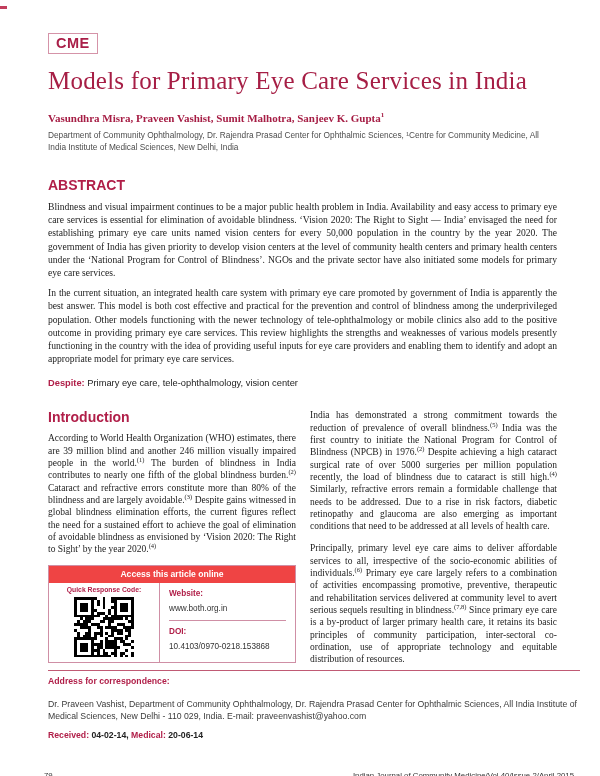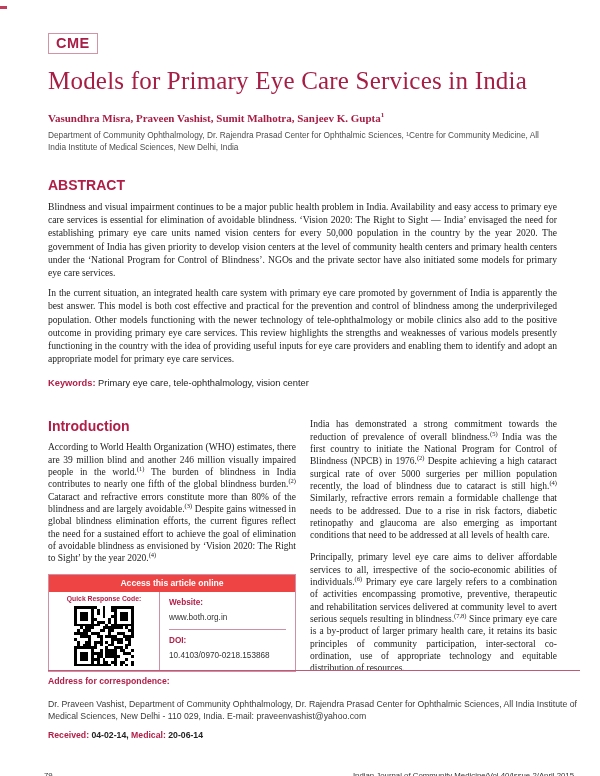--- a/index.html
+++ b/index.html
@@ -29,21 +29,21 @@
   .affiliation { margin-top:5px; font-size:8.3px; line-height:1.45; color:#4d4d4d; }
 
   .abstract-heading { margin-top:24px; font-size:14px; font-weight:bold; color:#b01e48; }
   .abstract-para {
     font-family:"Liberation Serif", serif; font-size:9.6px; line-height:13.2px;
     text-align:justify; color:#1c1c1c; margin:7px 0 0 0;
   }
   .keywords { margin-top:13px; font-size:9.3px; color:#1c1c1c; }
   .keywords .kw-label { color:#b01e48; font-weight:bold; }
 
-  .columns { display:flex; gap:14px; margin-top:30px; }
+  .columns { display:flex; gap:14px; margin-top:21px; }
   .col-left { width:248px; }
   .col-right { width:247px; }
   .section-heading { font-size:14px; font-weight:bold; color:#b01e48; margin:0 0 7px 0; }
   .body-text {
     font-family:"Liberation Serif", serif; font-size:9.5px; line-height:12.3px;
     text-align:justify; color:#1c1c1c; margin:0 0 10px 0;
   }
   sup { font-size:6.5px; line-height:0; }
 
   .access-box { border:1px solid #cf8fa5; margin-top:6px; }
@@ -94,21 +94,21 @@
 
   <div class="authors"><span>Vasundhra Misra, Praveen Vashist, Sumit Malhotra, Sanjeev K. Gupta</span><sup>1</sup></div>
 
   <div class="affiliation">Department of Community Ophthalmology, Dr. Rajendra Prasad Center for Ophthalmic Sciences, ¹Centre for Community Medicine, All India Institute of Medical Sciences, New Delhi, India</div>
 
   <div class="abstract-heading">ABSTRACT</div>
 
   <p class="abstract-para">Blindness and visual impairment continues to be a major public health problem in India. Availability and easy access to primary eye care services is essential for elimination of avoidable blindness. ‘Vision 2020: The Right to Sight — India’ envisaged the need for establishing primary eye care units named vision centers for every 50,000 population in the country by the year 2020. The government of India has given priority to develop vision centers at the level of community health centers and primary health centers under the ‘National Program for Control of Blindness’. NGOs and the private sector have also initiated some models for primary eye care services.</p>
   <p class="abstract-para">In the current situation, an integrated health care system with primary eye care promoted by government of India is apparently the best answer. This model is both cost effective and practical for the prevention and control of blindness among the underprivileged population. Other models functioning with the newer technology of tele-ophthalmology or mobile clinics also add to the positive outcome in providing primary eye care services. This review highlights the strengths and weaknesses of various models presently functioning in the country with the idea of providing useful inputs for eye care providers and enabling them to identify and adopt an appropriate model for primary eye care services.</p>
 
-  <div class="keywords"><span class="kw-label">Keywords:</span><span> Primary eye care, tele-ophthalmology, vision center</span></div>
+  <div class="keywords"><span class="kw-label">Despite:</span><span> Primary eye care, tele-ophthalmology, vision center</span></div>
 
   <div class="columns">
 
     <div class="col-left">
       <div class="section-heading">Introduction</div>
       <p class="body-text">According to World Health Organization (WHO) estimates, there are 39 million blind and another 246 million visually impaired people in the world.<sup>(1)</sup> The burden of blindness in India contributes to nearly one fifth of the global blindness burden.<sup>(2)</sup> Cataract and refractive errors constitute more than 80% of the blindness and are largely avoidable.<sup>(3)</sup> Despite gains witnessed in global blindness elimination efforts, the current figures reflect the need for a sustained effort to achieve the goal of elimination of avoidable blindness as envisioned by ‘Vision 2020: The Right to Sight’ by the year 2020.<sup>(4)</sup></p>
 
       <div class="access-box">
         <div class="access-header">Access this article online</div>
         <div class="access-body">

